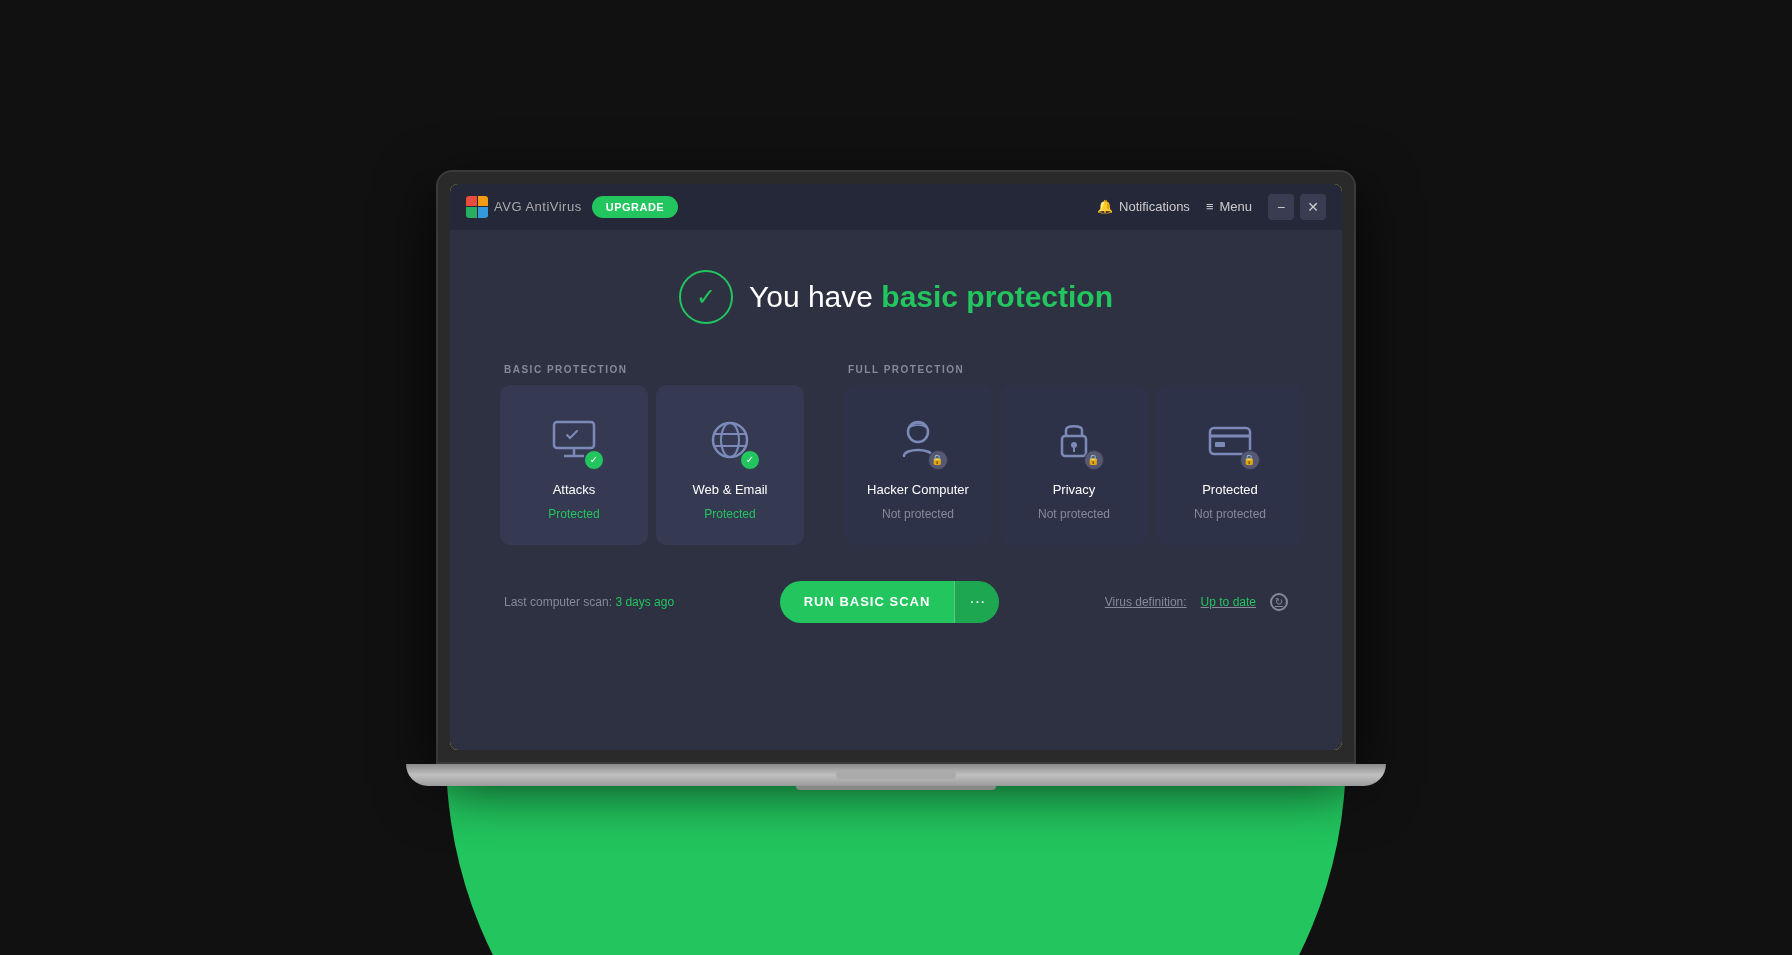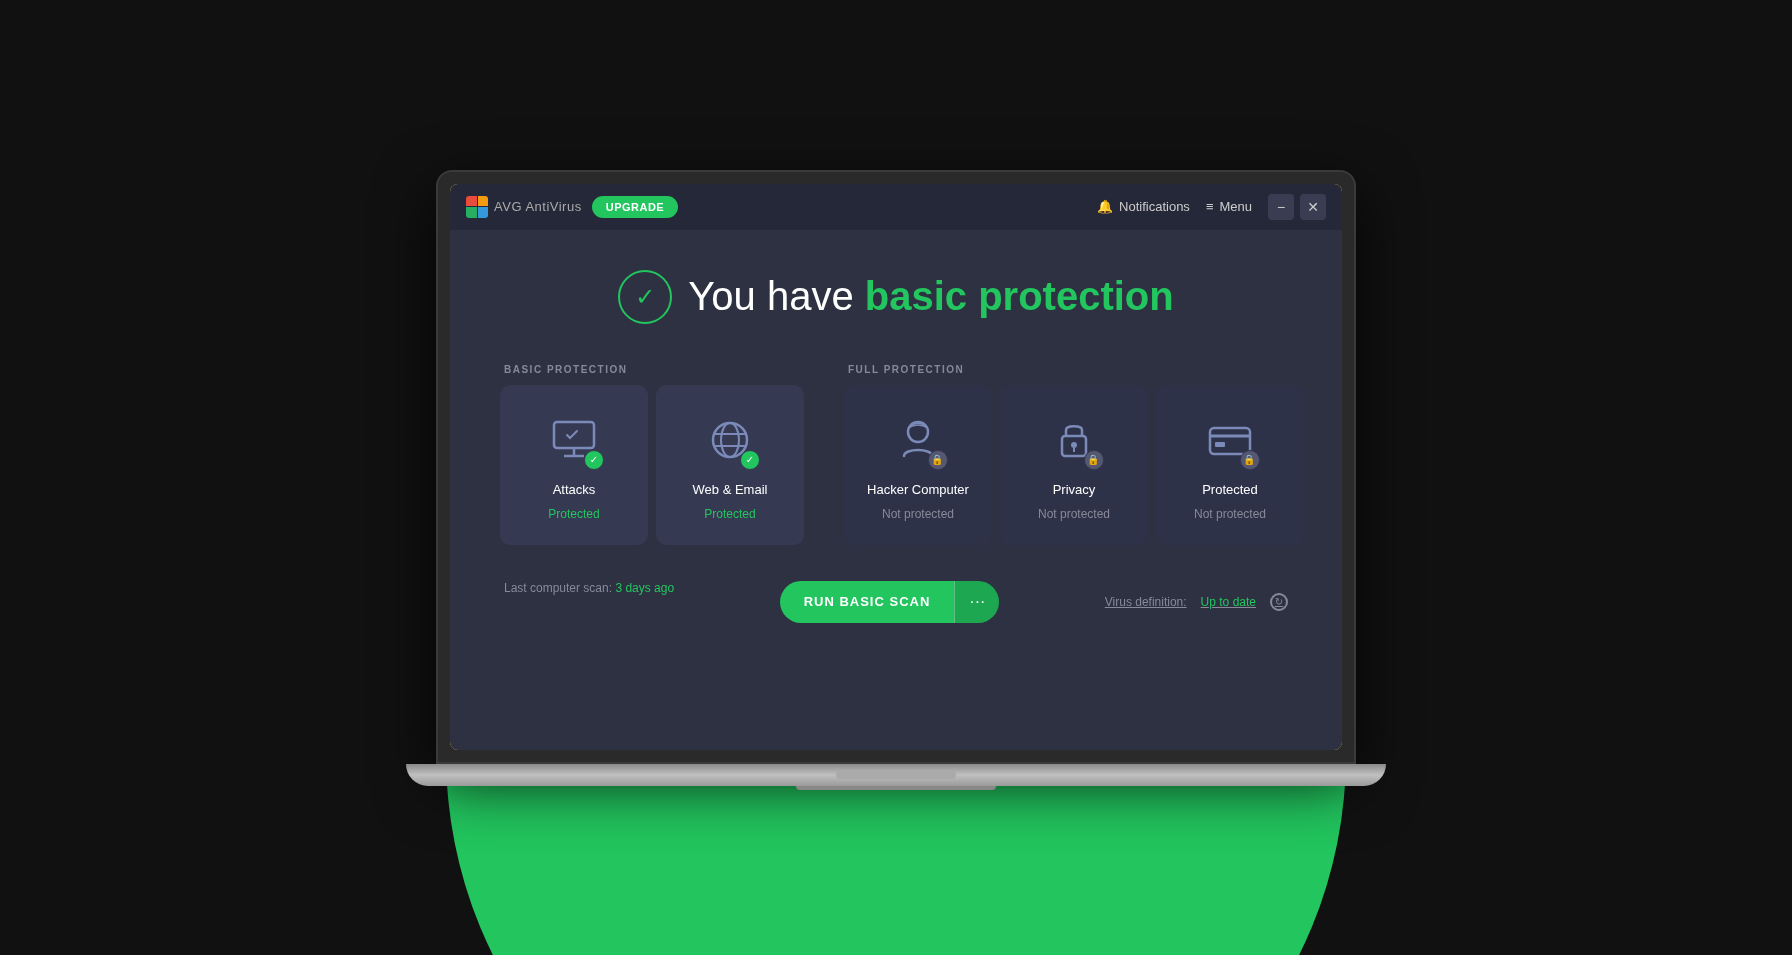--- a/index.html
+++ b/index.html
@@ -187,21 +187,21 @@
       border-radius: 50%;
       border: 2.5px solid #22c55e;
       display: flex;
       align-items: center;
       justify-content: center;
       color: #22c55e;
       font-size: 24px;
     }
 
     .hero-text {
-      font-size: 40px;
+      font-size: 30px;
       font-weight: 400;
       color: #ffffff;
     }
 
     .hero-text .accent {
       color: #22c55e;
       font-weight: 600;
     }
 
     
@@ -325,20 +325,21 @@
       color: #22c55e;
     }
 
     .card-status.warn {
       color: #888899;
     }
 
     
     .bottom-bar {
       display: flex;
+      align-items: center;
       justify-content: space-between;
       margin-top: 36px;
       padding: 0 4px;
     }
 
     .last-scan {
       font-size: 12px;
       color: #888899;
     }
 

